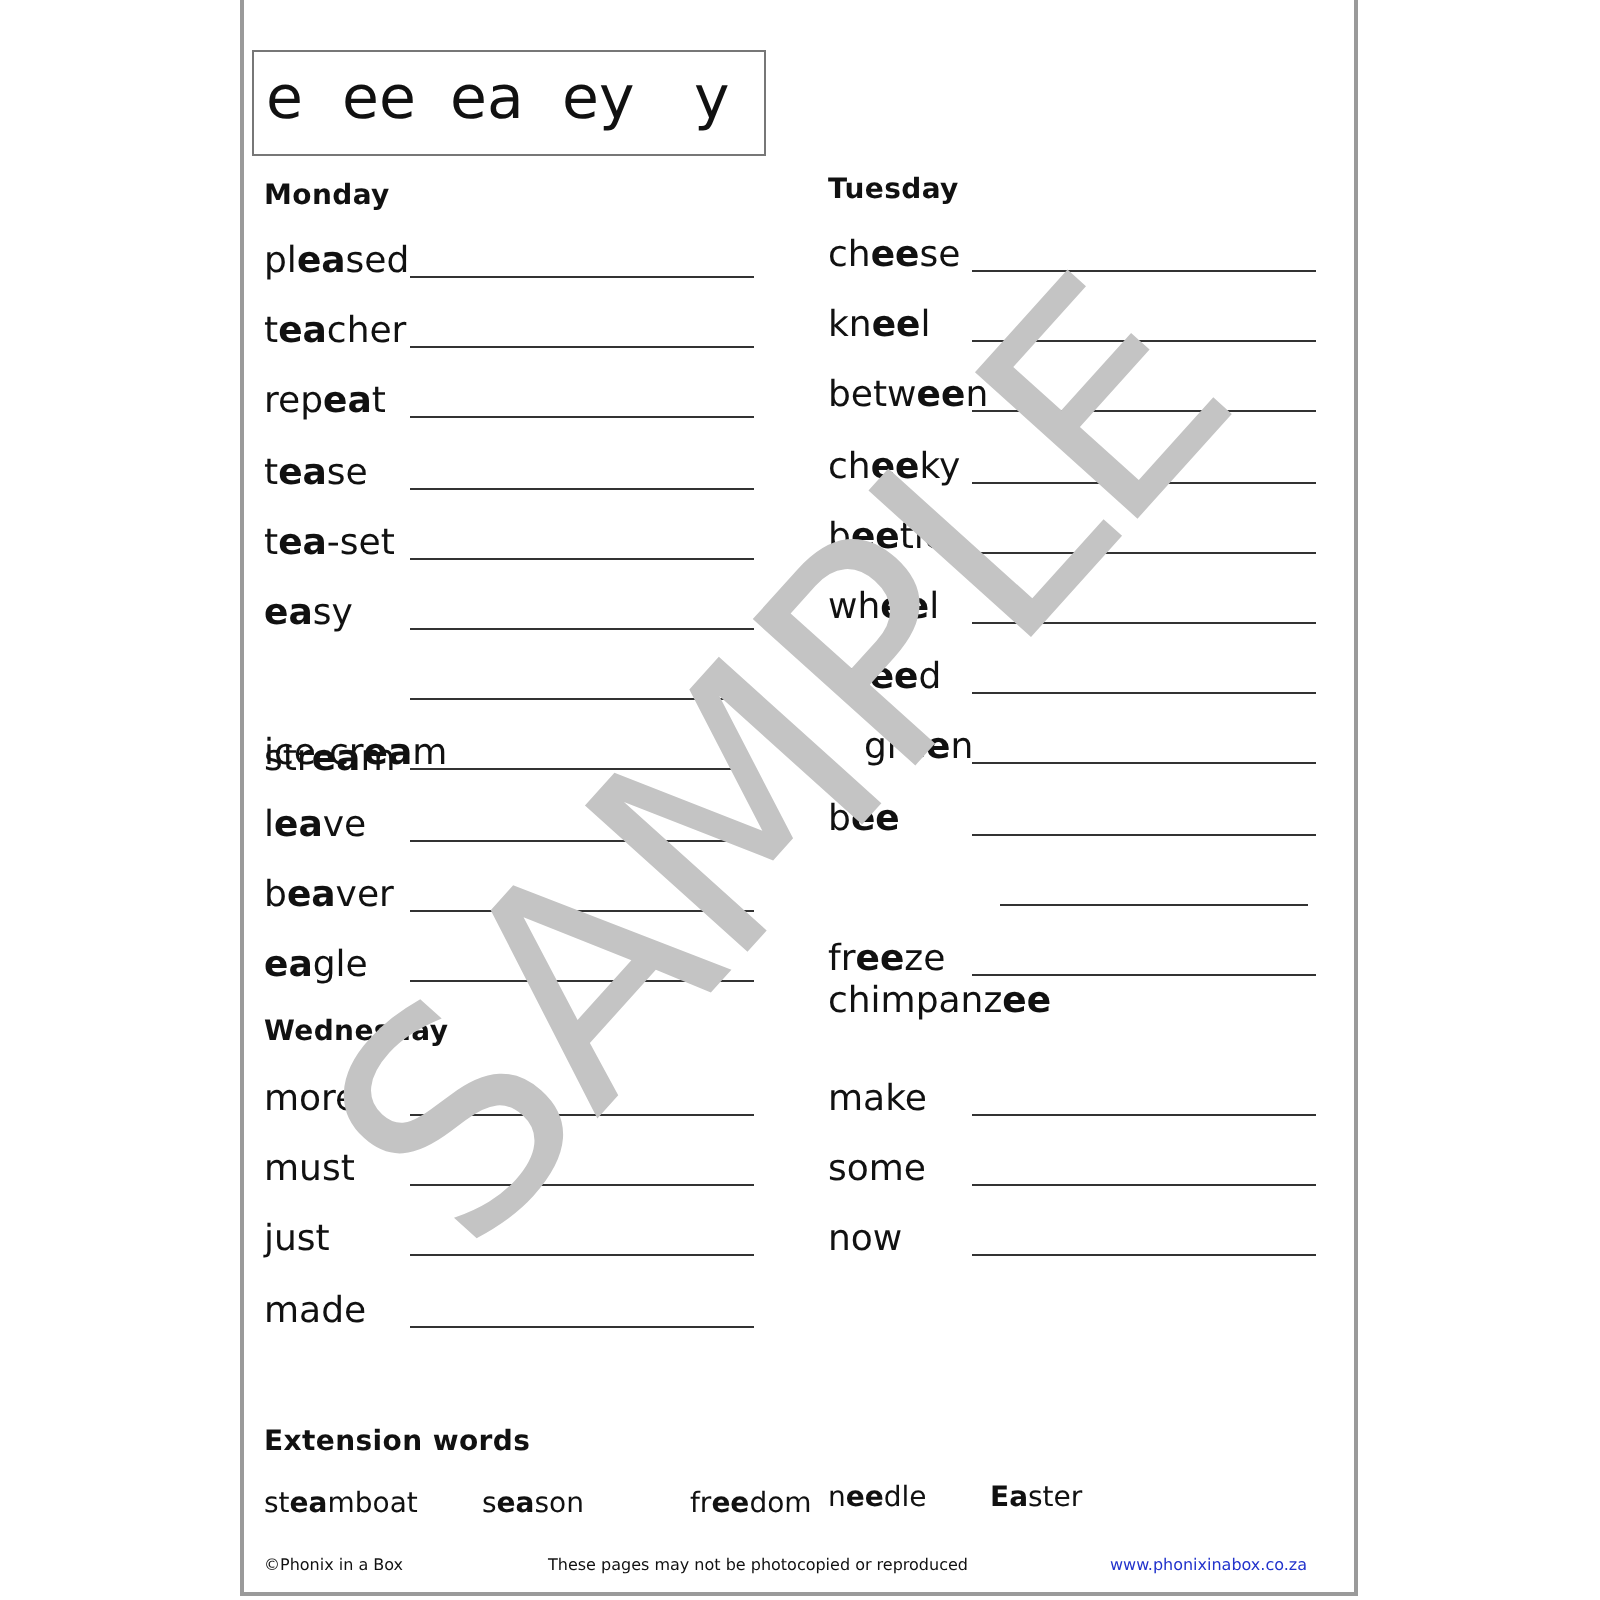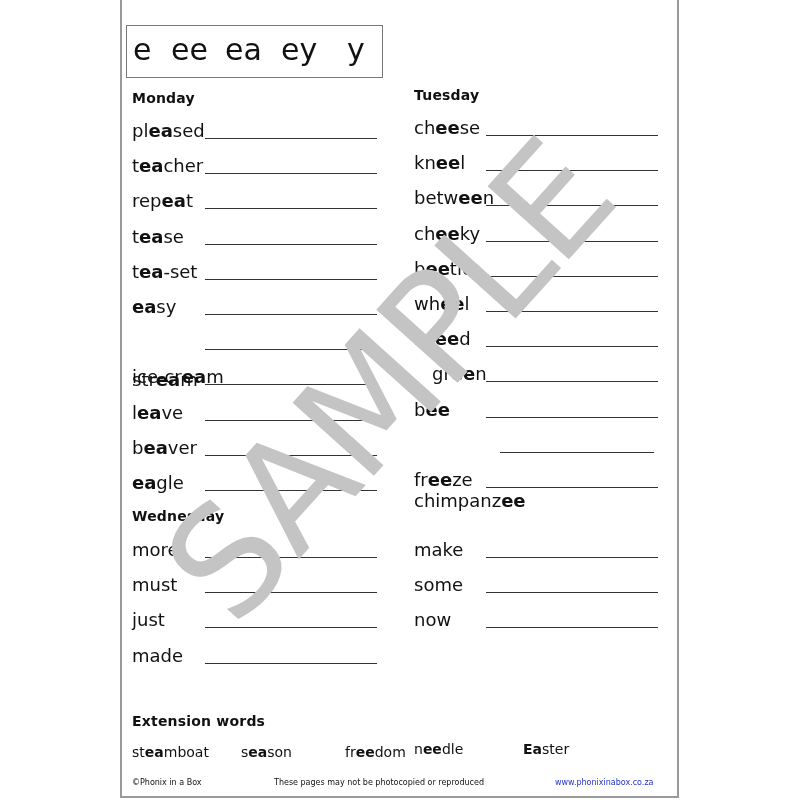--- a/index.html
+++ b/index.html
@@ -103,21 +103,21 @@
     <div class="line" style="left: 486px; top: 592.2px; width: 172px;"></div>
     <div class="word" style="left: 414px; top: 611.4px;">now</div>
     <div class="line" style="left: 486px; top: 627.4px; width: 172px;"></div>
   </div>
 
 <div id="extension-list">
     <div class="ext-word" style="left: 132px; top: 744px;"><span>st</span><b>ea</b><span>mboat</span></div>
     <div class="ext-word" style="left: 241px; top: 744px;"><span>s</span><b>ea</b><span>son</span></div>
     <div class="ext-word" style="left: 313px; top: 744px; margin-left: 32px;"><span>fr</span><b>ee</b><span>dom</span></div>
     <div class="ext-word" style="left: 414px; top: 741px;"><span>n</span><b>ee</b><span>dle</span></div>
-    <div class="ext-word" style="left: 523px; top: 741px;"><b>Ea</b><span>ster</span></div>
+    <div class="ext-word" style="left: 495px; top: 741px;"><b>Ea</b><span>ster</span></div>
   </div>
 
 <div class="footer" style="left:132px">©Phonix in a Box</div>
 <div class="footer" style="left:274px">These pages may not be photocopied or reproduced</div>
 <div class="footer footer-link" style="left:555px">www.phonixinabox.co.za</div>
 
 <svg class="watermark" viewBox="0 0 800 800">
   <text id="wm-text" x="0" y="0" font-family="DejaVu Sans, sans-serif" font-size="150" fill="#c4c4c4" transform="translate(235,630) rotate(-48)" letter-spacing="-4">SAMPLE</text>
 </svg>
 

